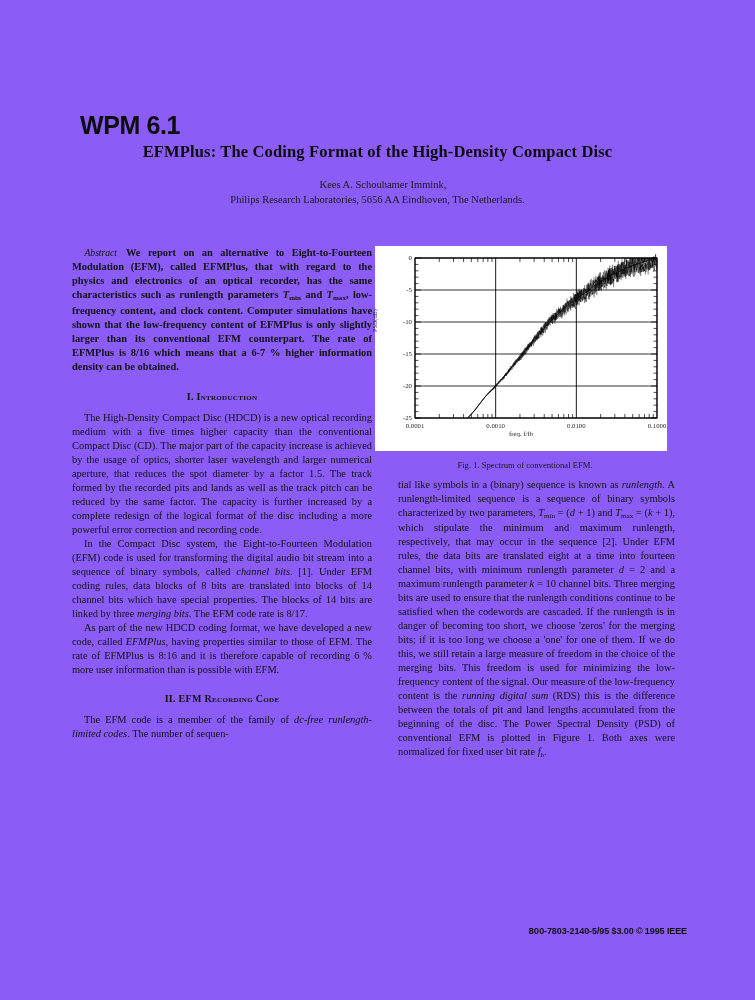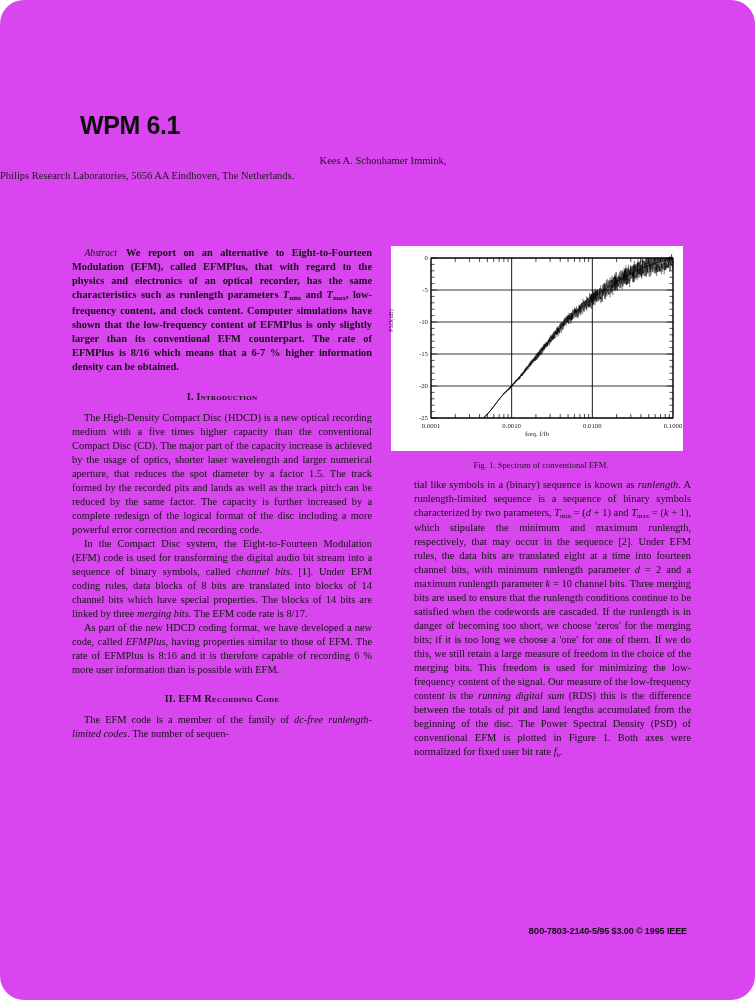--- a/index.html
+++ b/index.html
@@ -11,22 +11,21 @@
     width: 755px;
     height: 1000px;
     font-family: "Liberation Serif", serif;
     color: #111111;
     position: relative;
     overflow: hidden;
   }
   .page {
     position: absolute;
     inset: 0;
-    background: #d946ef;
-    border-radius: 24px;
+    background: #8b5cf6;
   }
   
   .title-block {
     position: absolute;
     left: 0; right: 0;
     top: 112px;
   }
   .session-id {
     font-family: "Liberation Sans", sans-serif;
     font-weight: bold;
@@ -48,35 +47,34 @@
   }
   .authors {
     text-align: center;
     font-size: 10.5px;
     margin-top: 15px;
     line-height: 1.45;
     color: #1a1a1a;
     margin-left: 11px;
   }
   .affiliation {
-    text-align: left;
+    text-align: center;
     font-size: 10.5px;
     line-height: 1.45;
     color: #1a1a1a;
   }
 
   
   .columns {
     position: absolute;
     top: 246px;
     left: 72px;
     right: 68px;
     bottom: 110px;
     display: flex;
-    gap: 16px;
   }
   .col {
     width: 300px;
     flex: 0 0 300px;
     font-size: 10.4px;
     line-height: 1.345;
     text-align: justify;
     color: #121212;
   }
   .col.right { margin-left: 3px; }
@@ -182,20 +180,21 @@
   .footer .page-no { font-size: 9.5px; }
   .footer .copyright { letter-spacing: -0.1px; }
 </style>
 </head>
 <body>
 
 <div class="page">
 
   <div class="title-block">
     <div class="session-id">WPM 6.1</div>
+    <div class="paper-title">EFMPlus: The Coding Format of the High-Density Compact Disc</div>
     <div class="authors">Kees A. Schouhamer Immink,</div>
     <div class="affiliation">Philips Research Laboratories, 5656 AA Eindhoven, The Netherlands.</div>
   </div>
 
   <div class="columns">
 
     <div class="col left">
 
       <p class="abstract"><span class="lead">Abstract</span><span>We report on an alternative to Eight-to-Fourteen Modulation (EFM), called EFMPlus, that with regard to the physics and electronics of an optical recorder, has the same characteristics such as runlength parameters <i>T</i><sub>min</sub> and <i>T</i><sub>max</sub>, low-frequency content, and clock content. Computer simulations have shown that the low-frequency content of EFMPlus is only slightly larger than its conventional EFM counterpart. The rate of EFMPlus is 8/16 which means that a 6-7 % higher information density can be obtained.</span></p>
 

